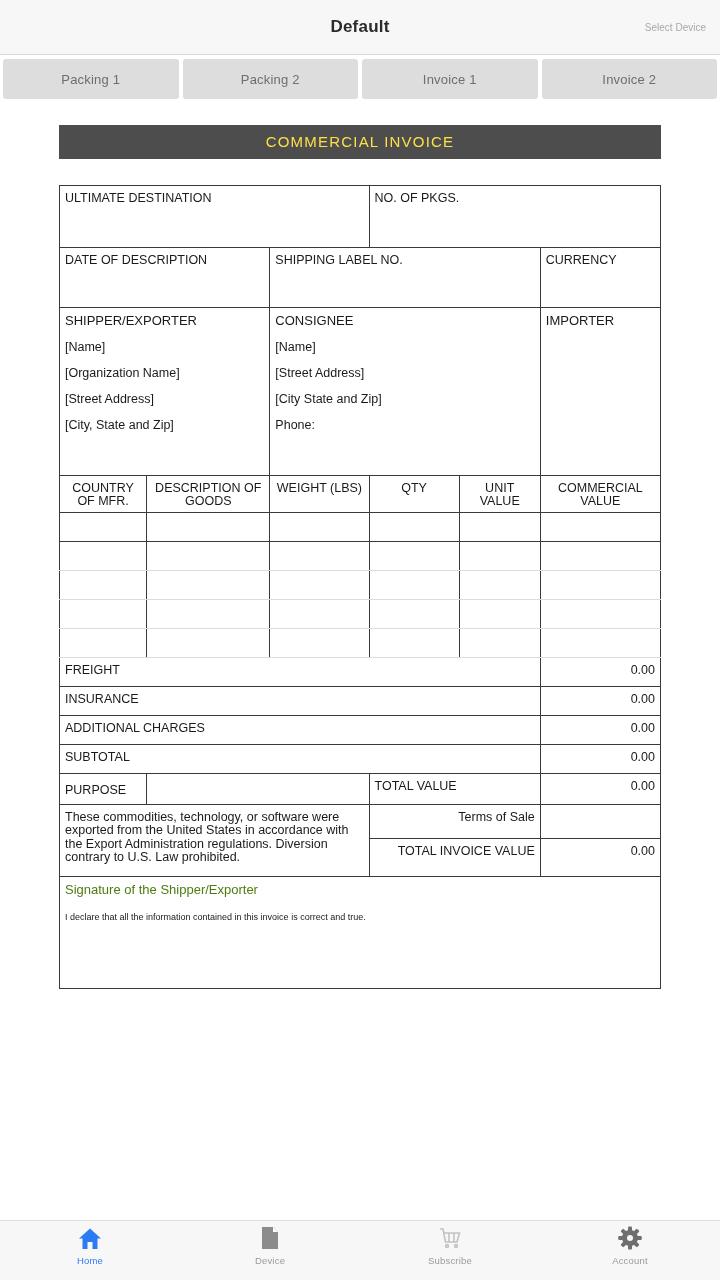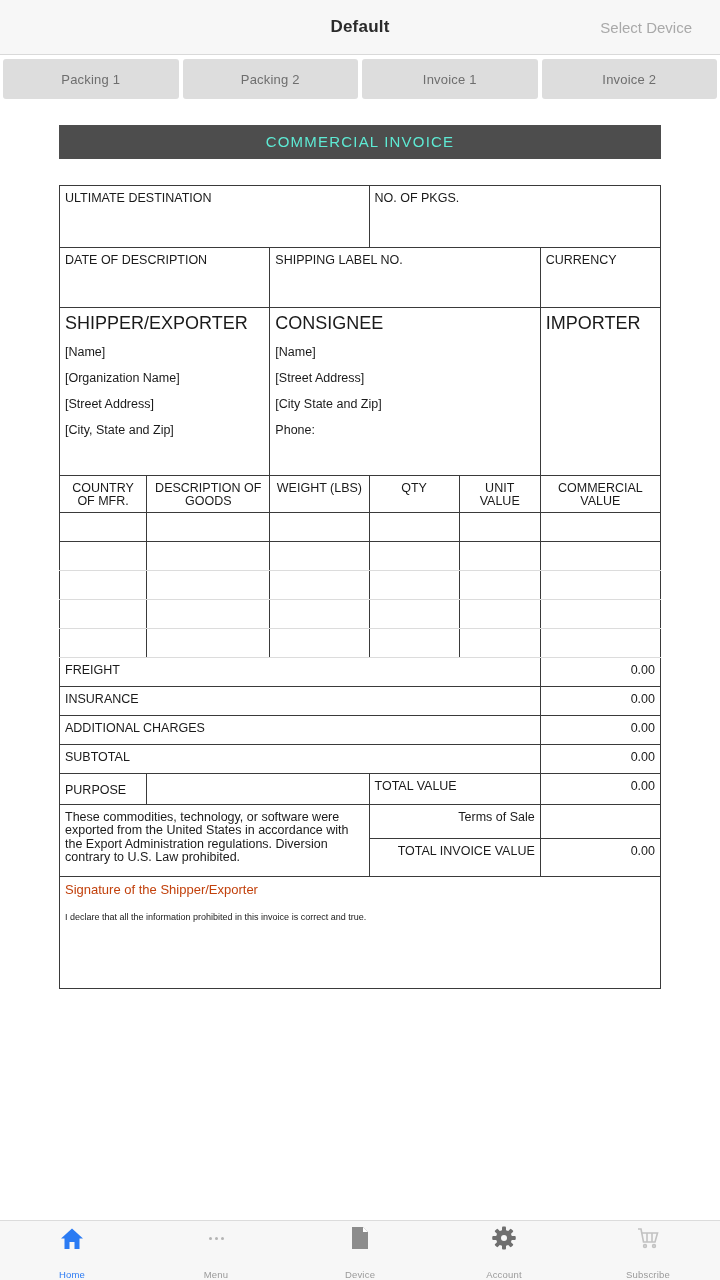--- a/index.html
+++ b/index.html
@@ -18,22 +18,22 @@
     border-bottom: 1px solid #d9d9d9;
     display: flex; align-items: center;
     position: relative;
   }
   .topbar-title {
     position: absolute; left: 0; right: 0; text-align: center;
     font-size: 17px; font-weight: bold; color: #2b2b2b;
     letter-spacing: .2px;
   }
   .topbar-right {
-    position: absolute; right: 28px;
-    font-size: 15px; color: #a9a9a9;
+    position: absolute; right: 14px;
+    font-size: 10px; color: #a9a9a9;
   }
 
   
   .tabstrip {
     height: 48px; flex: 0 0 48px;
     background: #ffffff;
     display: flex; align-items: center;
     padding: 0 3px; gap: 4px;
   }
   .tab {
@@ -46,66 +46,66 @@
   }
 
   
   .docarea {
     flex: 1 1 auto; background: #ffffff;
     padding: 22px 0 0 0; overflow: hidden;
   }
   .doc { width: 602px; margin: 0 auto; }
 
   .doc-title {
-    background: #4d4d4d; color: #5eead4;
+    background: #4d4d4d; color: #fde047;
     text-align: center; font-size: 15px;
     letter-spacing: 1.2px; padding: 8px 0 9px 0;
   }
 
   table.inv { width: 100%; border-collapse: collapse; table-layout: fixed; margin-top: 26px; }
   table.inv td {
     border: 1px solid #3a3a3a;
     vertical-align: top;
     font-size: 12.5px; color: #1a1a1a;
     padding: 6px 5px 4px 5px;
     line-height: 1.05;
   }
   td.lbl { font-size: 12.5px; }
   td.lightline { border-top-color: #d6d6d6; border-bottom-color: #d6d6d6; }
 
   .addr-line { display: block; margin-top: 13px; font-size: 12.5px; }
-  .addr-head { display: block; font-size: 18px; }
+  .addr-head { display: block; font-size: 13px; }
 
   .colhead {
     text-align: center; vertical-align: middle;
     font-size: 12.5px; line-height: 1.25; padding: 7px 3px;
   }
   .emptyrow td { height: 29px; padding: 0; }
   .emptyrow td.inner { border-top: 1px solid #dcdcdc; border-bottom: 1px solid #dcdcdc; }
 
   td.totlabel { vertical-align: middle; padding-right: 6px; height: 29px; font-size: 12.5px; }
   td.totval  { text-align: right; vertical-align: middle; padding-right: 6px; font-size: 12.5px; }
 
   td.legal { font-size: 9px; line-height: 1.95; color: #1a1a1a; padding: 5px 6px; }
   td.terms { text-align: right; vertical-align: middle; padding-right: 6px; font-size: 12.5px; }
 
   td.sigcell { height: 112px; padding: 10px 8px; }
-  .sig-title { font-size: 13px; color: #c2410c; }
+  .sig-title { font-size: 13px; color: #4d7c0f; }
   .sig-sub { font-size: 9px; color: #1a1a1a; margin-top: 16px; }
 
   
   .tabbar {
     flex: 0 0 60px; height: 60px;
     background: #f7f7f7;
     border-top: 1px solid #dcdcdc;
     display: flex; align-items: stretch;
   }
   .navitem {
     flex: 1 1 0; display: flex; flex-direction: column;
-    align-items: center; justify-content: space-between; gap: 4px;
+    align-items: center; justify-content: flex-start; gap: 4px;
     padding-top: 4px;
   }
   .navicon { height: 26px; display: flex; align-items: center; justify-content: center; }
   .navlabel { font-size: 9.5px; color: #9a9a9a; letter-spacing: .2px; }
   .navitem.active .navlabel { color: #2b7bf3; }
   .dots { display: flex; gap: 3px; align-items: center; height: 26px; }
   .dots i { width: 3px; height: 3px; border-radius: 50%; background: #b4b4b4; display: block; }
 </style>
 </head>
 <body>
@@ -251,83 +251,73 @@
           <td></td>
         </tr>
         <tr>
           <td class="terms" colspan="2" style="height:38px">TOTAL INVOICE VALUE</td>
           <td class="totval">0.00</td>
         </tr>
 
         <tr>
           <td class="sigcell" colspan="6">
             <div class="sig-title">Signature of the Shipper/Exporter</div>
-            <div class="sig-sub">I declare that all the information prohibited in this invoice is correct and true.</div>
+            <div class="sig-sub">I declare that all the information contained in this invoice is correct and true.</div>
           </td>
         </tr>
       </tbody>
         </table>
     </div>
   </div>
 
   <div class="tabbar">
 
     <div class="navitem active">
       <div class="navicon">
         <svg width="24" height="23" viewBox="0 0 24 23">
             <path d="M12 1.5 L23 11.5 L19.5 11.5 L19.5 22 L14.5 22 L14.5 15 L9.5 15 L9.5 22 L4.5 22 L4.5 11.5 L1 11.5 Z" fill="#2b7bf3"></path>
           </svg>
       </div>
       <div class="navlabel">Home</div>
     </div>
 
-    <div class="navitem">
-      <div class="navicon">
-        <span class="dots">
-            <i></i>
-            <i></i>
-            <i></i>
-          </span>
-      </div>
-      <div class="navlabel">Menu</div>
-    </div>
 
     <div class="navitem">
       <div class="navicon">
         <svg width="18" height="24" viewBox="0 0 18 24">
             <path d="M1 1 H12 L17 6 V23 H1 Z" fill="#8c8c8c"></path>
             <path d="M12 1 L17 6 H12 Z" fill="#ffffff"></path>
           </svg>
       </div>
       <div class="navlabel">Device</div>
+    </div>
+
+    <div class="navitem">
+      <div class="navicon">
+        <svg width="24" height="24" viewBox="0 0 24 24" fill="none" stroke="#c2c2c2" stroke-width="1.6">
+          <path d="M2 3 H5 L7.5 16 H19 L21.5 7 H6"></path>
+          <path d="M11 7 V16 M16 7 V16"></path>
+          <circle cx="9" cy="20" r="1.4"></circle>
+          <circle cx="18" cy="20" r="1.4"></circle>
+        </svg>
+      </div>
+      <div class="navlabel">Subscribe</div>
     </div>
 
     <div class="navitem">
       <div class="navicon">
         <svg width="24" height="24" viewBox="0 0 24 24">
           <g fill="#6f6f6f">
             <rect x="10" y="0.5" width="4" height="23" rx="1"></rect>
             <rect x="0.5" y="10" width="23" height="4" rx="1" transform="rotate(0 12 12)"></rect>
             <rect x="10" y="0.5" width="4" height="23" rx="1" transform="rotate(45 12 12)"></rect>
             <rect x="10" y="0.5" width="4" height="23" rx="1" transform="rotate(90 12 12)"></rect>
             <rect x="10" y="0.5" width="4" height="23" rx="1" transform="rotate(135 12 12)"></rect>
             <circle cx="12" cy="12" r="8"></circle>
           </g>
           <circle cx="12" cy="12" r="3" fill="#f7f7f7"></circle>
         </svg>
       </div>
       <div class="navlabel">Account</div>
     </div>
 
-    <div class="navitem">
-      <div class="navicon">
-        <svg width="24" height="24" viewBox="0 0 24 24" fill="none" stroke="#c2c2c2" stroke-width="1.6">
-          <path d="M2 3 H5 L7.5 16 H19 L21.5 7 H6"></path>
-          <path d="M11 7 V16 M16 7 V16"></path>
-          <circle cx="9" cy="20" r="1.4"></circle>
-          <circle cx="18" cy="20" r="1.4"></circle>
-        </svg>
-      </div>
-      <div class="navlabel">Subscribe</div>
-    </div>
-
   </div>
 </div>
 
 </body></html>

